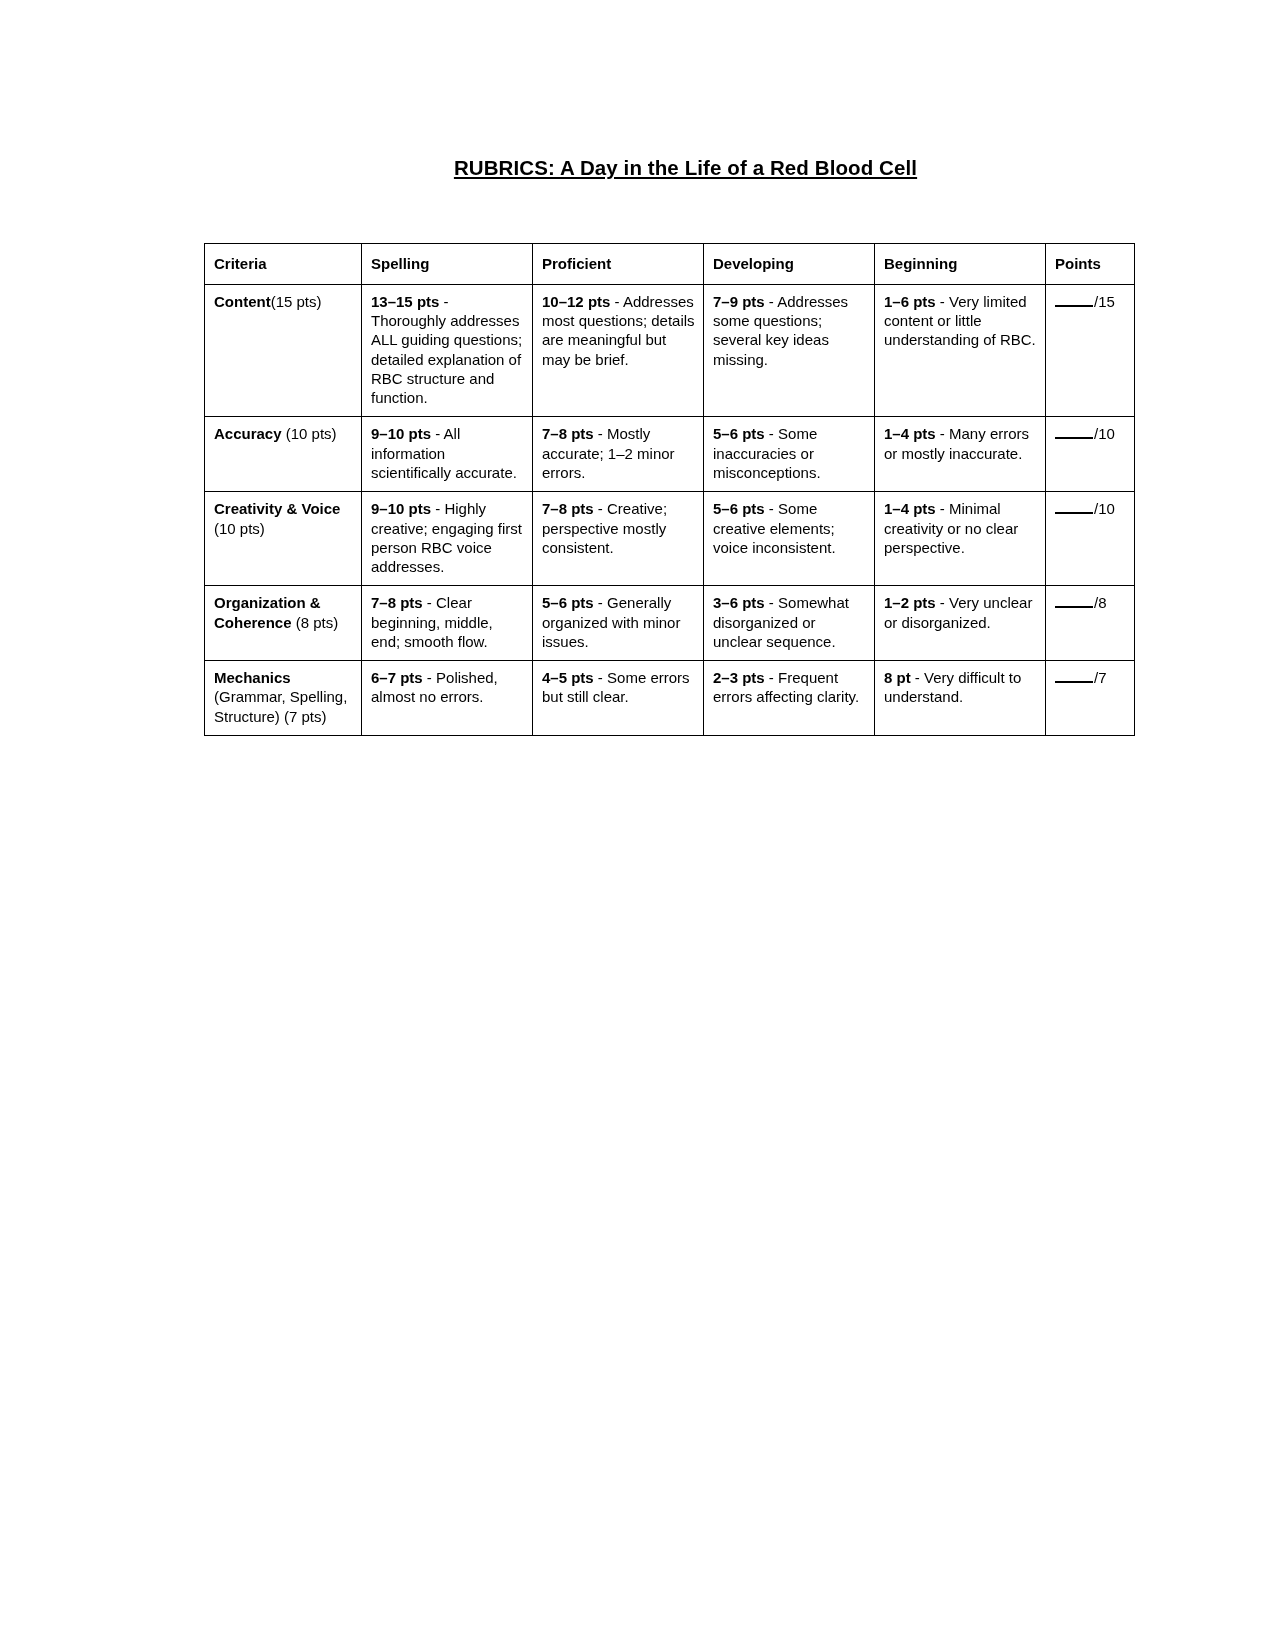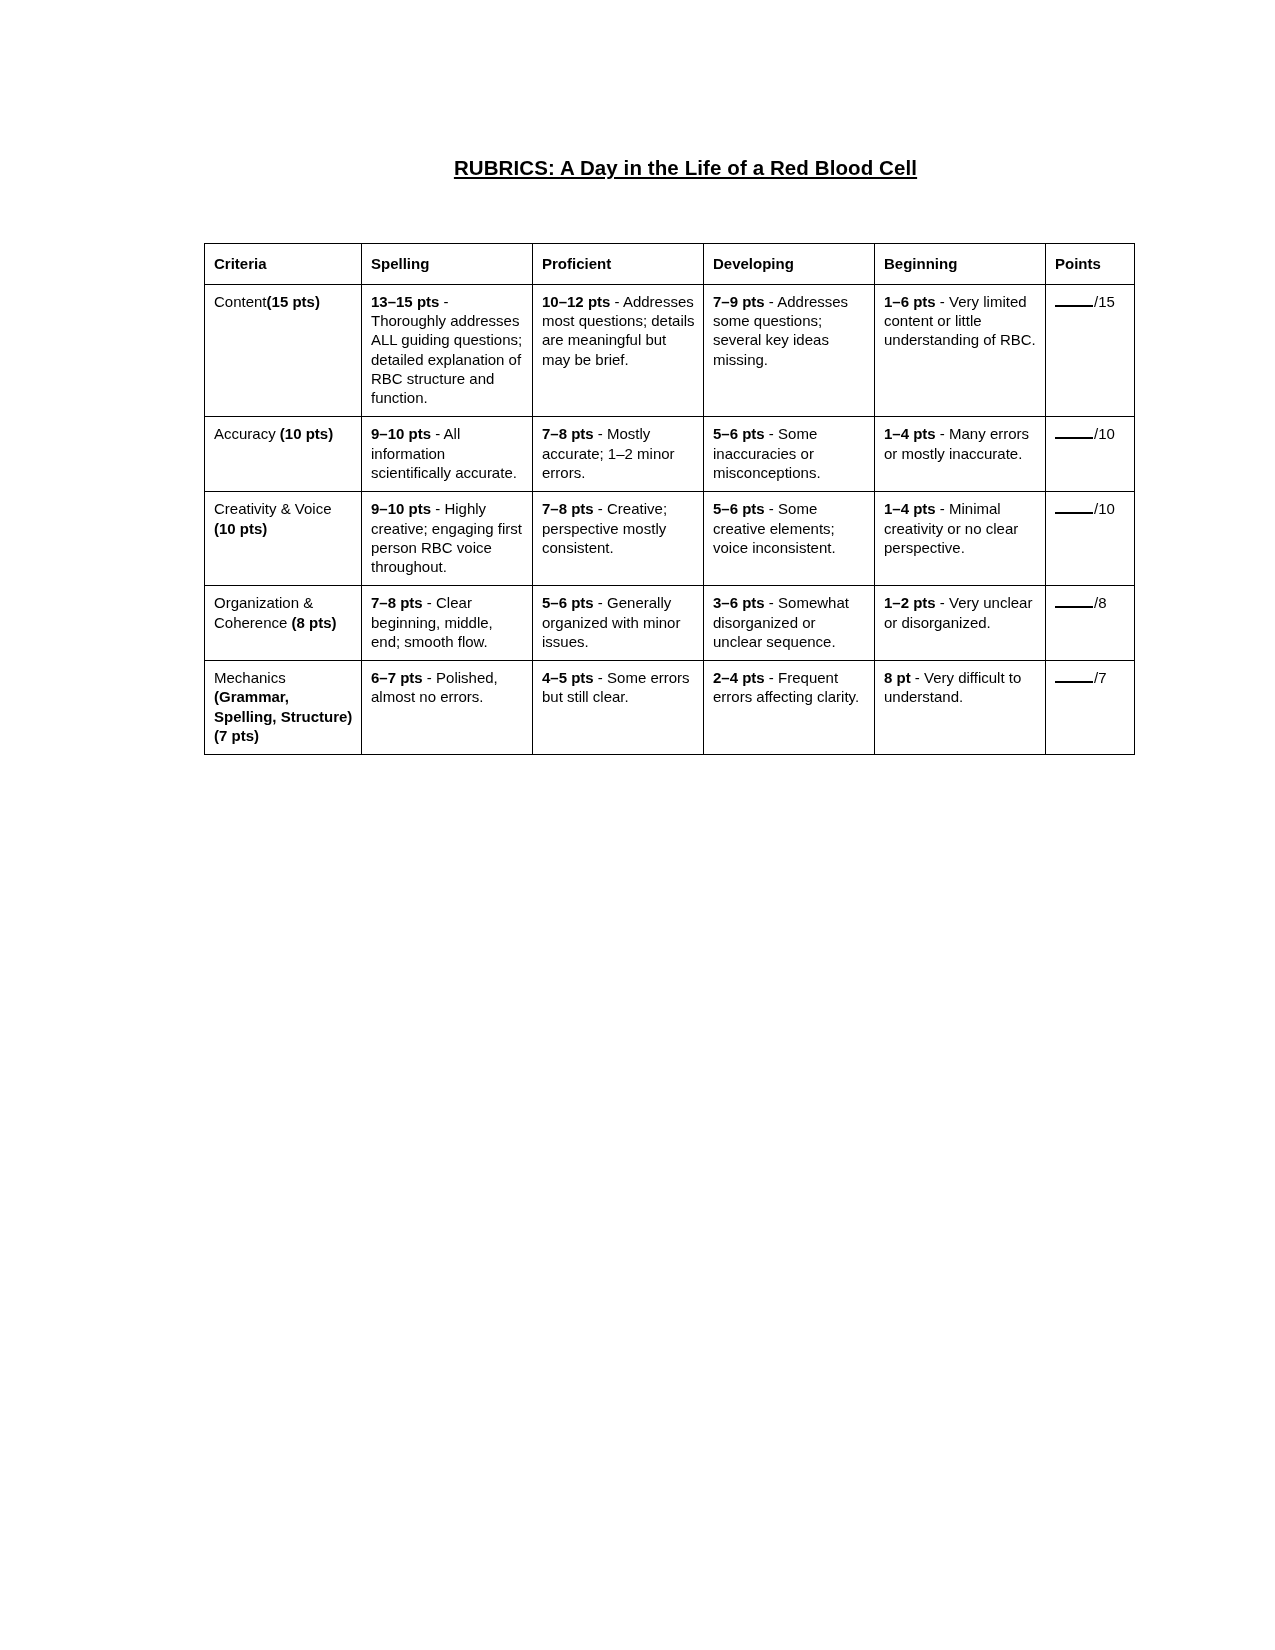--- a/index.html
+++ b/index.html
@@ -55,22 +55,22 @@
   }
   table.rubric th {
     font-weight: bold;
     padding-top: 10px;
     padding-bottom: 11px;
   }
   .col-criteria { width: 157px; }
   .col-level    { width: 171px; }
   .col-points   { width: 89px; }
   .lvl-pts { font-weight: bold; }
-  .crit-name { font-weight: normal; }
-  .crit-sub { font-weight: bold; }
+  .crit-name { font-weight: bold; }
+  .crit-sub { font-weight: normal; }
   .points-blank {
     display: inline;
     font-weight: normal;
     letter-spacing: 0px;
   }
   .points-cell { text-align: left; padding-left: 9px; }
   .blank-line {
     display: inline-block;
     border-bottom: 2.2px solid #000;
     width: 38px;
@@ -121,41 +121,41 @@
           <td><span class="crit-name">Accuracy</span> <span class="crit-sub">(10 pts)</span></td>
           <td><span class="lvl-pts">9–10 pts</span><span> - All information scientifically accurate.</span></td>
           <td><span class="lvl-pts">7–8 pts</span><span> - Mostly accurate; 1–2 minor errors.</span></td>
           <td><span class="lvl-pts">5–6 pts</span><span> - Some inaccuracies or misconceptions.</span></td>
           <td><span class="lvl-pts">1–4 pts</span><span> - Many errors or mostly inaccurate.</span></td>
           <td class="points-cell"><span class="blank-line"></span><span class="points-blank">/10</span></td>
         </tr>
 
         <tr>
           <td><span class="crit-name">Creativity &amp; Voice</span> <span class="crit-sub">(10 pts)</span></td>
-          <td><span class="lvl-pts">9–10 pts</span><span> - Highly creative; engaging first person RBC voice throughout.</span></td>
+          <td><span class="lvl-pts">9–10 pts</span><span> - Highly creative; engaging first person RBC voice addresses.</span></td>
           <td><span class="lvl-pts">7–8 pts</span><span> - Creative; perspective mostly consistent.</span></td>
           <td><span class="lvl-pts">5–6 pts</span><span> - Some creative elements; voice inconsistent.</span></td>
           <td><span class="lvl-pts">1–4 pts</span><span> - Minimal creativity or no clear perspective.</span></td>
           <td class="points-cell"><span class="blank-line"></span><span class="points-blank">/10</span></td>
         </tr>
 
         <tr>
           <td><span class="crit-name">Organization &amp; Coherence</span> <span class="crit-sub">(8 pts)</span></td>
           <td><span class="lvl-pts">7–8 pts</span><span> - Clear beginning, middle, end; smooth flow.</span></td>
           <td><span class="lvl-pts">5–6 pts</span><span> - Generally organized with minor issues.</span></td>
           <td><span class="lvl-pts">3–6 pts</span><span> - Somewhat disorganized or unclear sequence.</span></td>
           <td><span class="lvl-pts">1–2 pts</span><span> - Very unclear or disorganized.</span></td>
           <td class="points-cell"><span class="blank-line"></span><span class="points-blank">/8</span></td>
         </tr>
 
         <tr>
           <td><span class="crit-name">Mechanics</span> <span class="crit-sub">(Grammar, Spelling, Structure) (7 pts)</span></td>
           <td><span class="lvl-pts">6–7 pts</span><span> - Polished, almost no errors.</span></td>
           <td><span class="lvl-pts">4–5 pts</span><span> - Some errors but still clear.</span></td>
-          <td><span class="lvl-pts">2–4 pts</span><span> - Frequent errors affecting clarity.</span></td>
+          <td><span class="lvl-pts">2–3 pts</span><span> - Frequent errors affecting clarity.</span></td>
           <td><span class="lvl-pts">8 pt</span><span> - Very difficult to understand.</span></td>
           <td class="points-cell"><span class="blank-line"></span><span class="points-blank">/7</span></td>
         </tr>
 
       </tbody>
     </table>
   </div>
 
 </div>
 

